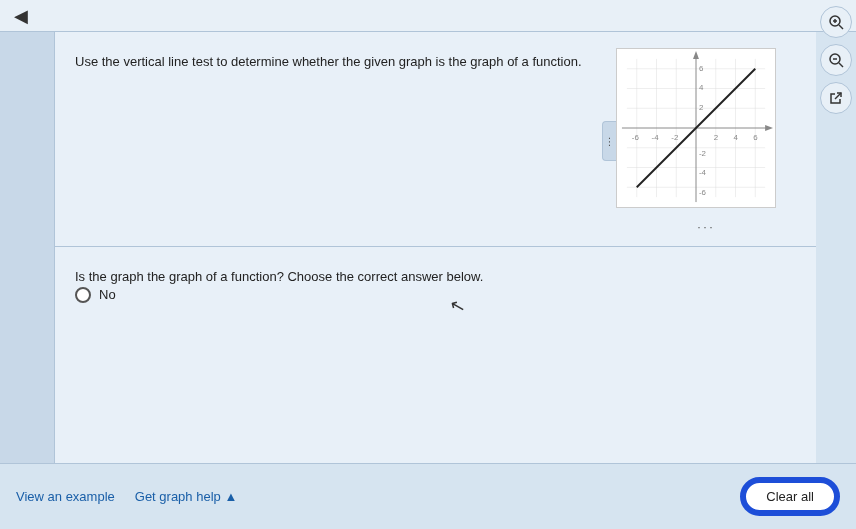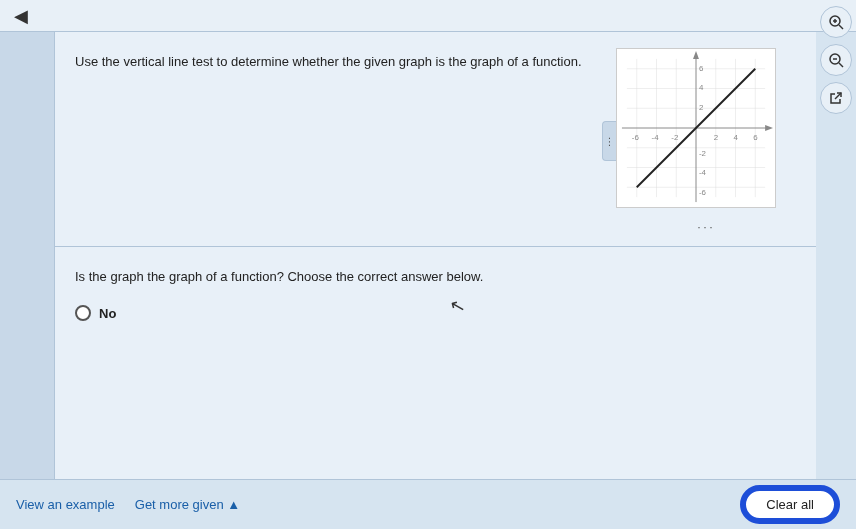--- a/index.html
+++ b/index.html
@@ -151,36 +151,34 @@
 
     
     .question-section {
       padding: 20px 20px 10px 20px;
       flex: 1;
     }
 
     .question-text {
       font-size: 13px;
       color: #222;
-      margin-bottom: 18px;
       line-height: 1.5;
     }
 
     .radio-group {
       display: flex;
       flex-direction: column;
       gap: 12px;
     }
 
     .radio-item {
       display: flex;
-      align-items: flex-end;
+      align-items: flex-start;
       gap: 8px;
       cursor: pointer;
-      font-weight: bold;
     }
 
     .radio-circle {
       width: 16px;
       height: 16px;
       border-radius: 50%;
       border: 2px solid #555;
       flex-shrink: 0;
       background: white;
       cursor: pointer;
@@ -188,21 +186,21 @@
 
     .radio-label {
       font-size: 13px;
       color: #222;
     }
 
     
     .bottom-bar {
       position: absolute;
       bottom: 0; left: 0; right: 0;
-      height: 50px;
+      height: 66px;
       background: #d6e4f0;
       border-top: 1px solid #b0c4d8;
       display: flex;
       align-items: center;
       padding: 0 16px;
       justify-content: space-between;
     }
 
     .bottom-left {
       display: flex;
@@ -344,16 +342,16 @@
     </div>
 
   </div>
 </div>
 
 <div class="cursor-arrow">↖</div>
 
 <div class="bottom-bar">
   <div class="bottom-left">
     <span class="bottom-link">View an example</span>
-    <span class="bottom-link">Get more given ▲</span>
+    <span class="bottom-link">Get graph help ▲</span>
   </div>
   <button class="clear-all-btn">Clear all</button>
 </div>
 
 </body></html>

